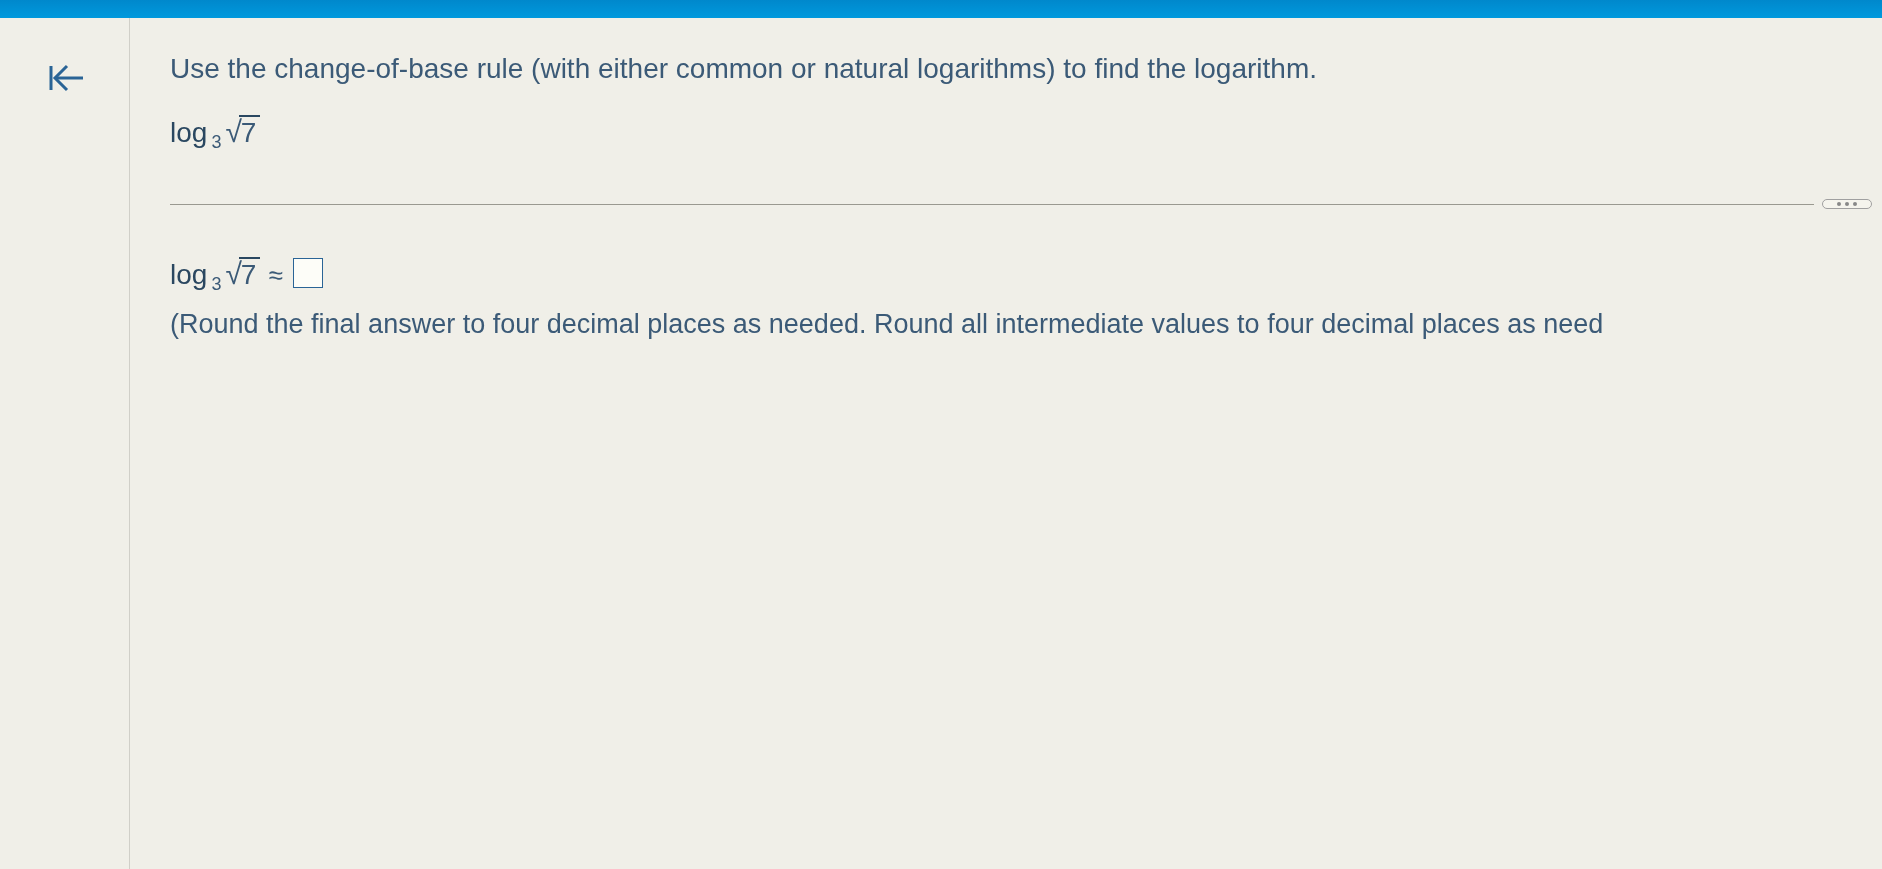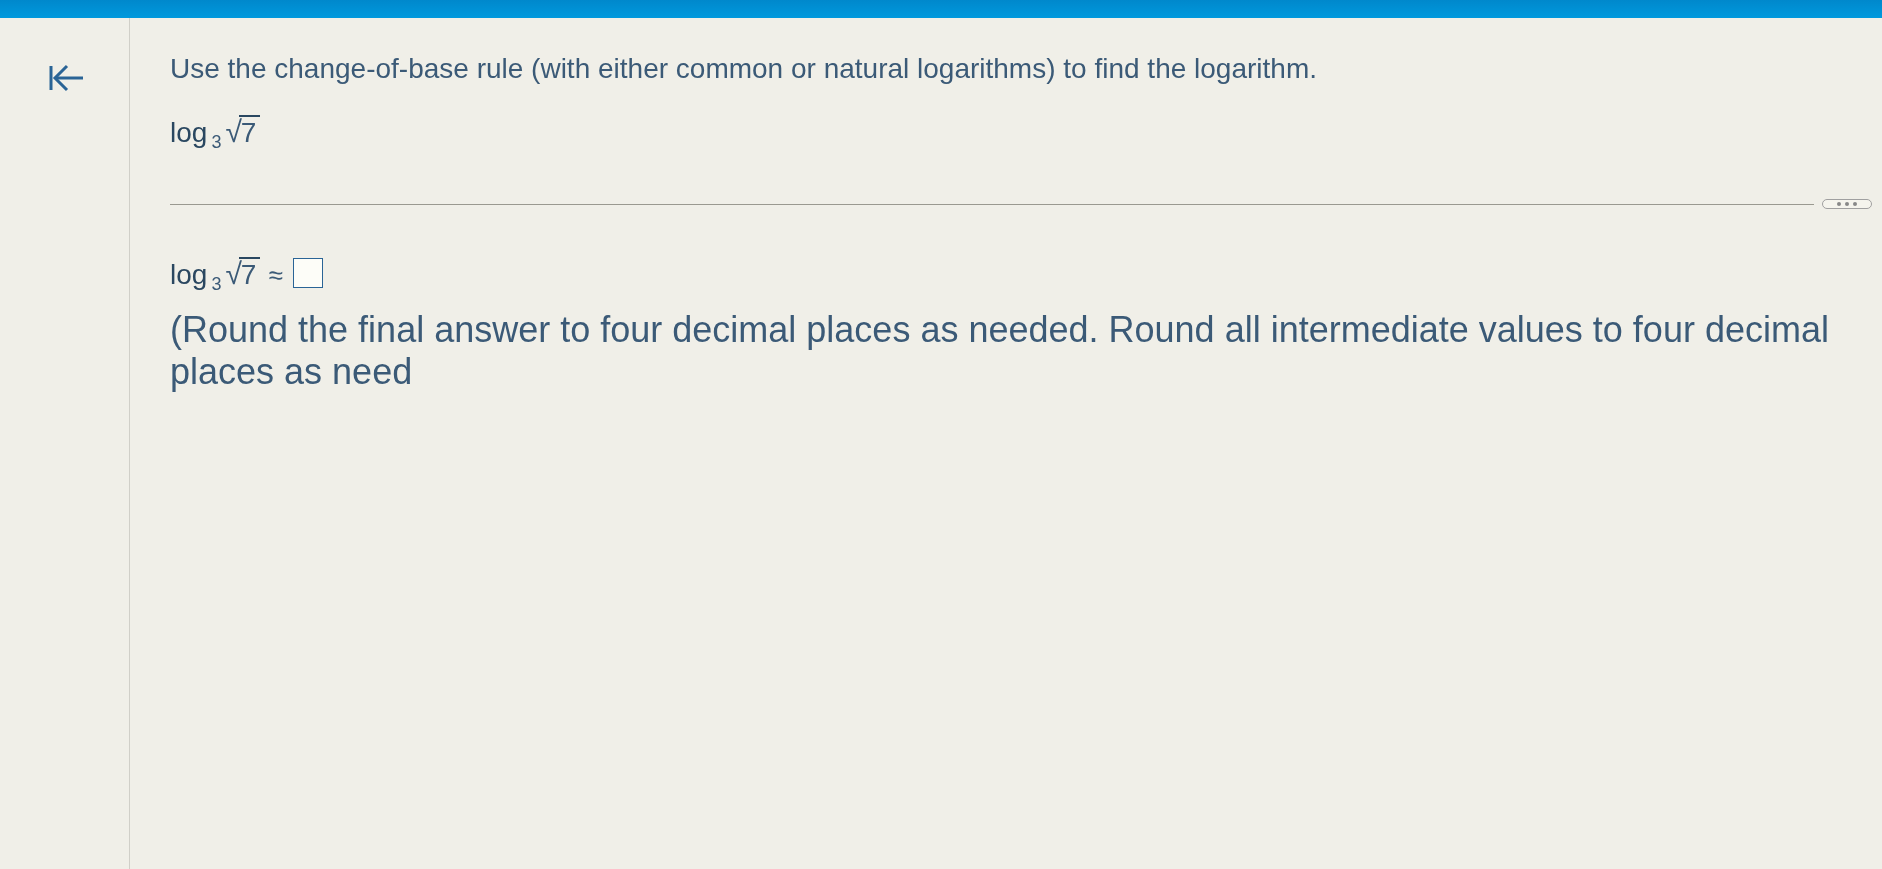--- a/index.html
+++ b/index.html
@@ -127,21 +127,21 @@
     .answer-box {
       width: 30px;
       height: 30px;
       border: 1.5px solid #2a6496;
       background: #fdfdf8;
       display: inline-block;
       position: relative;
       top: 4px;
     }
     .hint {
-      font-size: 36px;
+      font-size: 27px;
       color: #3b5a77;
     }
   </style>
 </head>
 <body>
 
 <div class="top-bar"></div>
 
 <div class="container">
   <div class="left-col">

